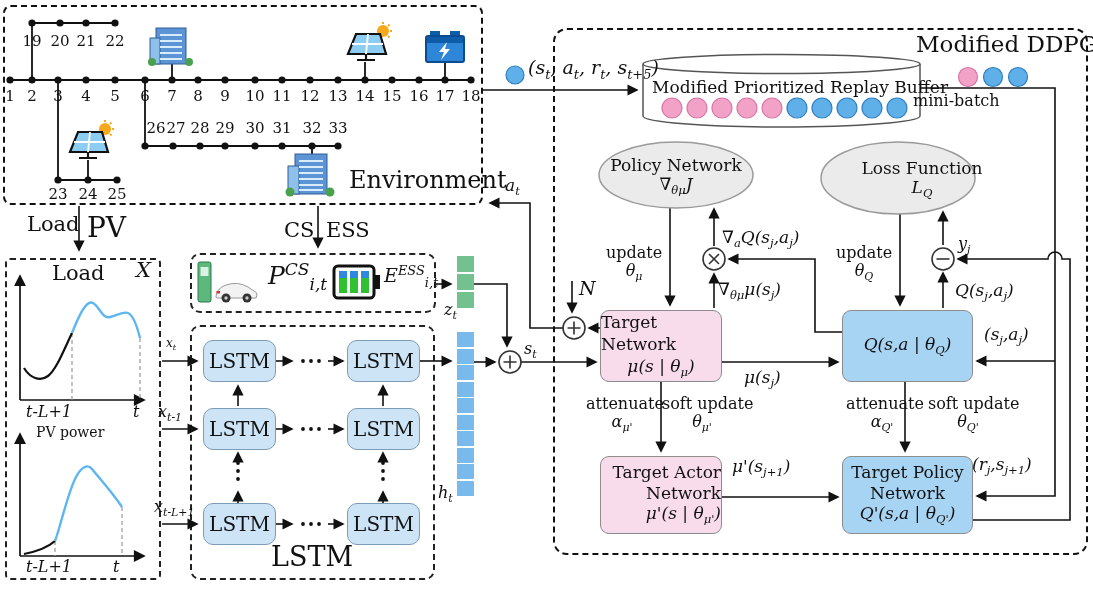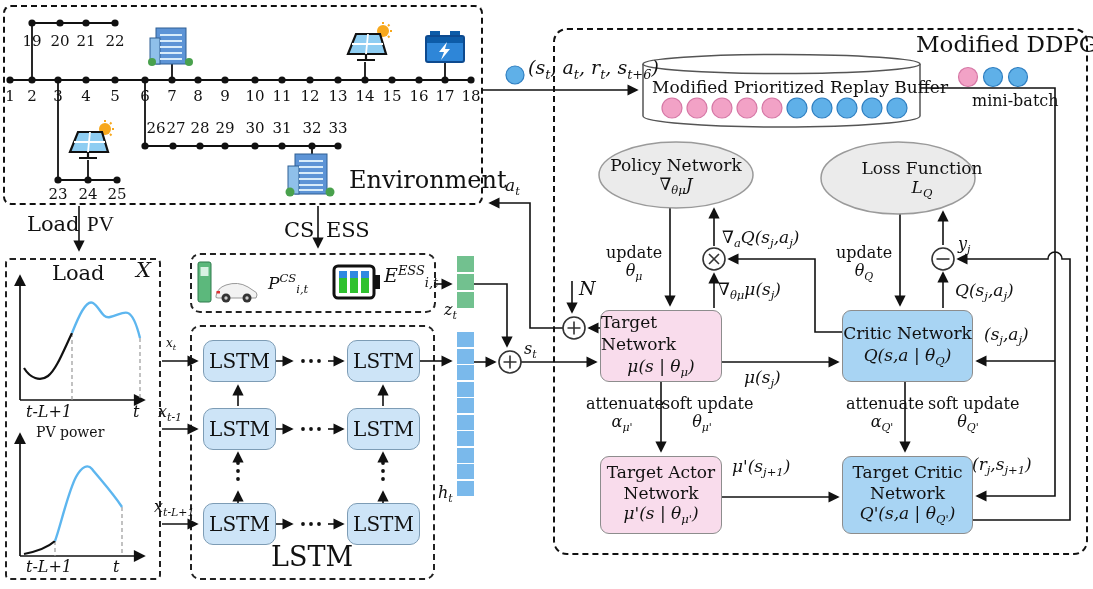--- a/index.html
+++ b/index.html
@@ -285,50 +285,50 @@
         <text x="282" y="133" text-anchor="middle" font-size="15" fill="#111" font-family="&quot;DejaVu Serif&quot;,&quot;Liberation Serif&quot;,serif">31</text>
         <circle cx="312" cy="146" r="3.6" fill="#111"></circle>
         <text x="312" y="133" text-anchor="middle" font-size="15" fill="#111" font-family="&quot;DejaVu Serif&quot;,&quot;Liberation Serif&quot;,serif">32</text>
         <circle cx="338" cy="146" r="3.6" fill="#111"></circle>
         <text x="338" y="133" text-anchor="middle" font-size="15" fill="#111" font-family="&quot;DejaVu Serif&quot;,&quot;Liberation Serif&quot;,serif">33</text>
       </g>
   </svg>
 
   <div class="lbl" style="left:349px;top:167px;font-size:24px;">Environment</div>
   <div class="lbl" style="left:27px;top:213px;font-size:21px;">Load</div>
-  <div class="lbl" style="left:87px;top:213px;font-size:21px;font-family:Liberation Serif, serif;">PV</div>
+  <div class="lbl" style="left:87px;top:213px;font-size:28px;">PV</div>
   <div class="lbl" style="left:284px;top:219px;font-size:21px;">CS</div>
   <div class="lbl" style="left:326px;top:219px;font-size:21px;">ESS</div>
 
   <div class="lbl m" style="left:136px;top:259px;font-size:21px;">X</div>
   <div class="lbl" style="left:52px;top:262px;font-size:21px;">Load</div>
   <div class="lbl m" style="left:26px;top:403px;font-size:16px;">t-L+1</div>
   <div class="lbl m" style="left:133px;top:403px;font-size:16px;">t</div>
   <div class="lbl" style="left:36px;top:425px;font-size:14px;">PV power</div>
   <div class="lbl m" style="left:26px;top:558px;font-size:16px;">t-L+1</div>
   <div class="lbl m" style="left:113px;top:558px;font-size:16px;">t</div>
 
-  <div class="lbl m" style="left:268px;top:272px;font-size:17px;">P<sup>CS</sup><sub>i,t</sub></div>
+  <div class="lbl m" style="left:268px;top:260px;font-size:25px;">P<sup>CS</sup><sub>i,t</sub></div>
   <div class="lbl m" style="left:384px;top:264px;font-size:19px;">E<sup>ESS</sup><sub>i,t</sub></div>
 
   <div class="lbl ctr" style="left:252px;top:542px;width:120px;font-size:27px;">LSTM</div>
   <div class="lbl m" style="left:166px;top:337px;font-size:12px;">x<sub>t</sub></div>
   <div class="lbl m" style="left:158px;top:403px;font-size:16px;">x<sub>t-1</sub></div>
   <div class="lbl m" style="left:154px;top:498px;font-size:16px;">x<sub>t-L+1</sub></div>
 
   <div class="lbl m" style="left:444px;top:301px;font-size:16px;">z<sub>t</sub></div>
   <div class="lbl m" style="left:438px;top:484px;font-size:16px;text-align:right;">h<sub>t</sub></div>
   <div class="lbl m" style="left:524px;top:340px;font-size:16px;">s<sub>t</sub></div>
   <div class="lbl m" style="left:505px;top:176px;font-size:17px;">a<sub>t</sub></div>
   <div class="lbl m" style="left:579px;top:278px;font-size:19px;">N</div>
-  <div class="lbl m" style="left:528px;top:57px;font-size:19px;">(s<sub>t</sub>, a<sub>t</sub>, r<sub>t</sub>, s<sub>t+6</sub>)</div>
+  <div class="lbl m" style="left:528px;top:57px;font-size:19px;">(s<sub>t</sub>, a<sub>t</sub>, r<sub>t</sub>, s<sub>t+5</sub>)</div>
 
   <div class="lbl" style="left:916px;top:32px;font-size:23px;">Modified DDPG</div>
   <div class="lbl ctr" style="left:652px;top:78px;width:262px;font-size:17px;">Modified Prioritized Replay Buffer</div>
-  <div class="lbl" style="left:972px;top:92px;font-size:16px;">mini-batch</div>
+  <div class="lbl" style="left:913px;top:92px;font-size:16px;">mini-batch</div>
 
   <div class="lbl ctr" style="left:600px;top:156px;width:152px;">
     <span>Policy Network</span><br>
     <span class="m">∇<sub>θμ</sub>J</span>
   </div>
   <div class="lbl ctr" style="left:822px;top:159px;width:152px;margin-left:24px;">
     <span>Loss Function</span><br>
     <span class="m">L<sub>Q</sub></span>
   </div>
 
@@ -365,30 +365,29 @@
   <div class="lbl ctr" style="left:928px;top:395px;width:80px;font-size:16px;">
     <span>soft update</span><br>
     <span class="m">θ<sub>Q'</sub></span>
   </div>
 
   <div class="nnbox" style="left:600px;top:310px;width:122px;height:72px;background:#f9dcec;">
     <span>Target Network</span>
     <span class="m">μ(s | θ<sub>μ</sub>)</span>
   </div>
   <div class="nnbox" style="left:842px;top:310px;width:131px;height:72px;background:#a8d4f3;">
-    <span>Critic Network</span>
     <span class="m">Q(s,a | θ<sub>Q</sub>)</span>
   </div>
-  <div class="nnbox" style="left:600px;top:456px;width:122px;height:78px;background:#f9dcec;line-height:1.2;">
+  <div class="nnbox" style="left:600px;top:456px;width:122px;height:78px;background:#f9dcec;line-height:1.2;align-items:flex-end;">
     <span>Target Actor</span>
     <span>Network</span>
     <span class="m">μ'(s | θ<sub>μ'</sub>)</span>
   </div>
   <div class="nnbox" style="left:842px;top:456px;width:131px;height:78px;background:#a8d4f3;line-height:1.2;">
-    <span>Target Critic</span>
+    <span>Target Policy</span>
     <span>Network</span>
     <span class="m">Q'(s,a | θ<sub>Q'</sub>)</span>
   </div>
 
   <div class="cell" style="left:203px;top:340px;">LSTM</div>
   <div class="cell" style="left:347px;top:340px;">LSTM</div>
   <div class="cell" style="left:203px;top:408px;">LSTM</div>
   <div class="cell" style="left:347px;top:408px;">LSTM</div>
   <div class="cell" style="left:203px;top:503px;">LSTM</div>
   <div class="cell" style="left:347px;top:503px;">LSTM</div>

